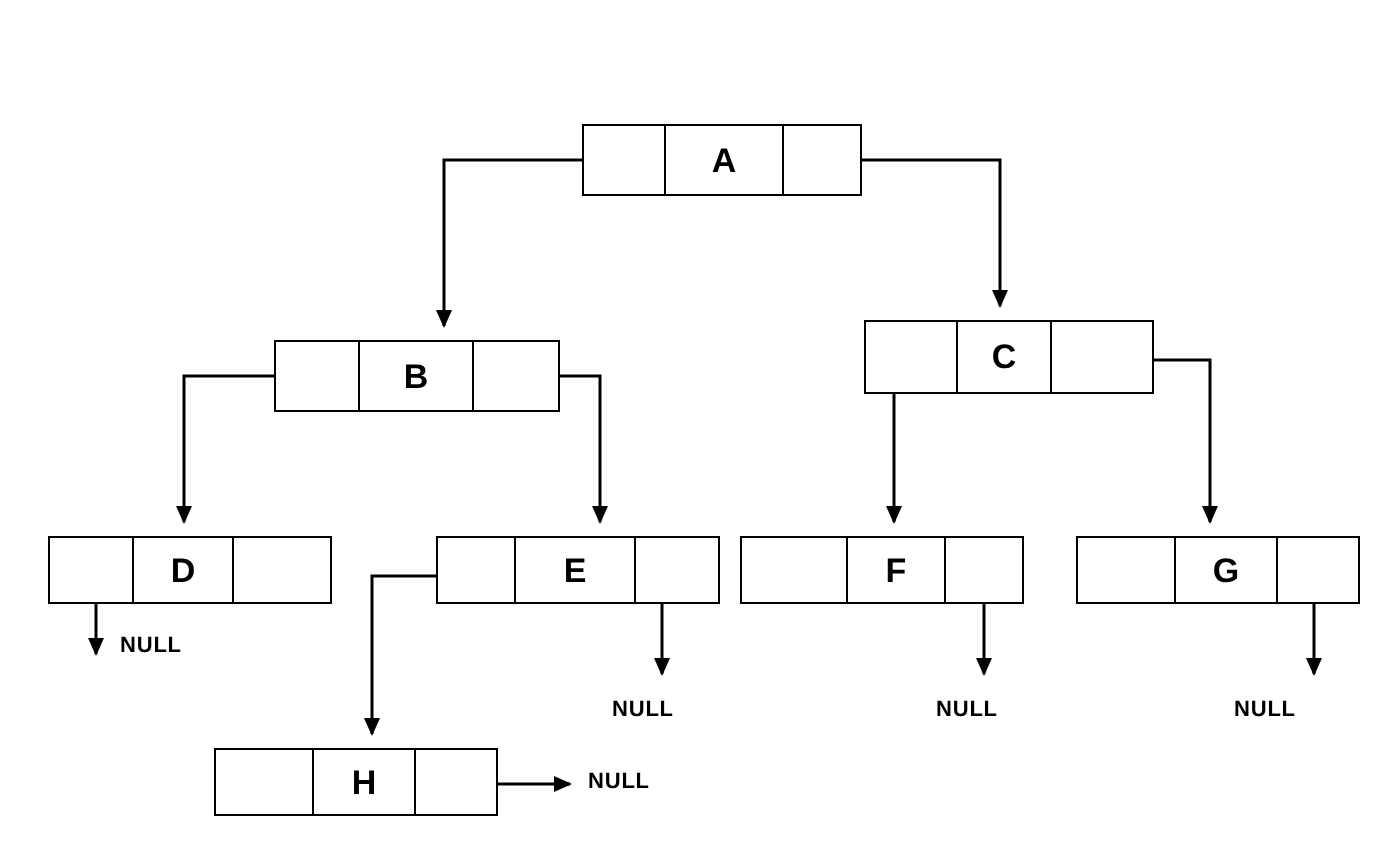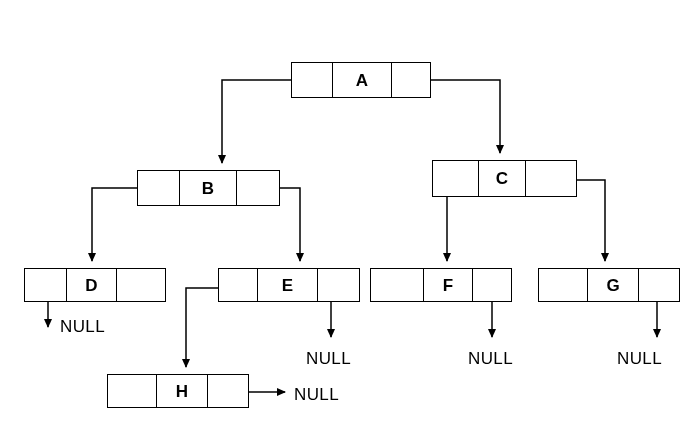--- a/index.html
+++ b/index.html
@@ -48,22 +48,22 @@
     display: flex;
     align-items: center;
     justify-content: center;
     font-size: 17px;
     font-weight: bold;
     color: #000000;
     line-height: 1;
   }
   .null-label {
     position: absolute;
-    font-size: 17px;
-    font-weight: normal;
+    font-size: 11px;
+    font-weight: bold;
     color: #000000;
     letter-spacing: 0.4px;
     white-space: nowrap;
     z-index: 3;
   }
 </style>
 </head>
 <body>
 
 <div id="diagram-root">

